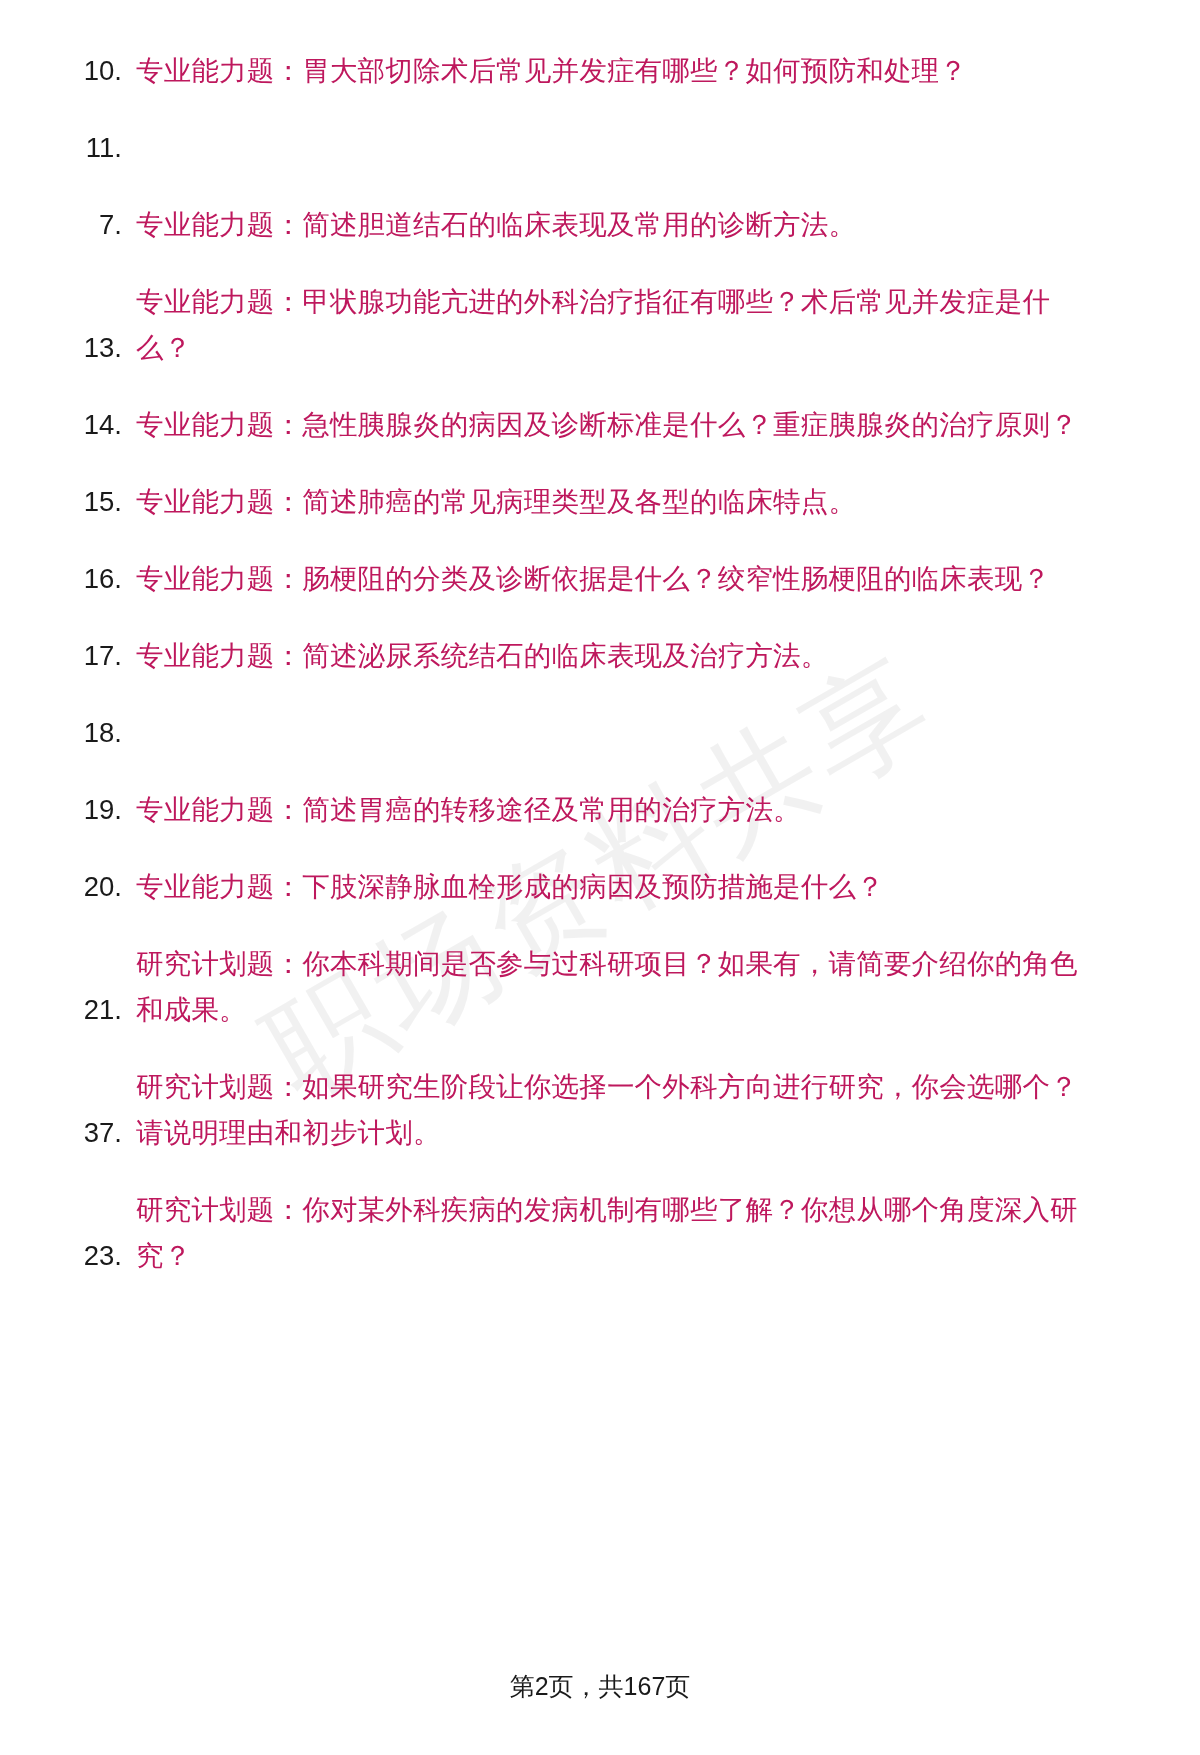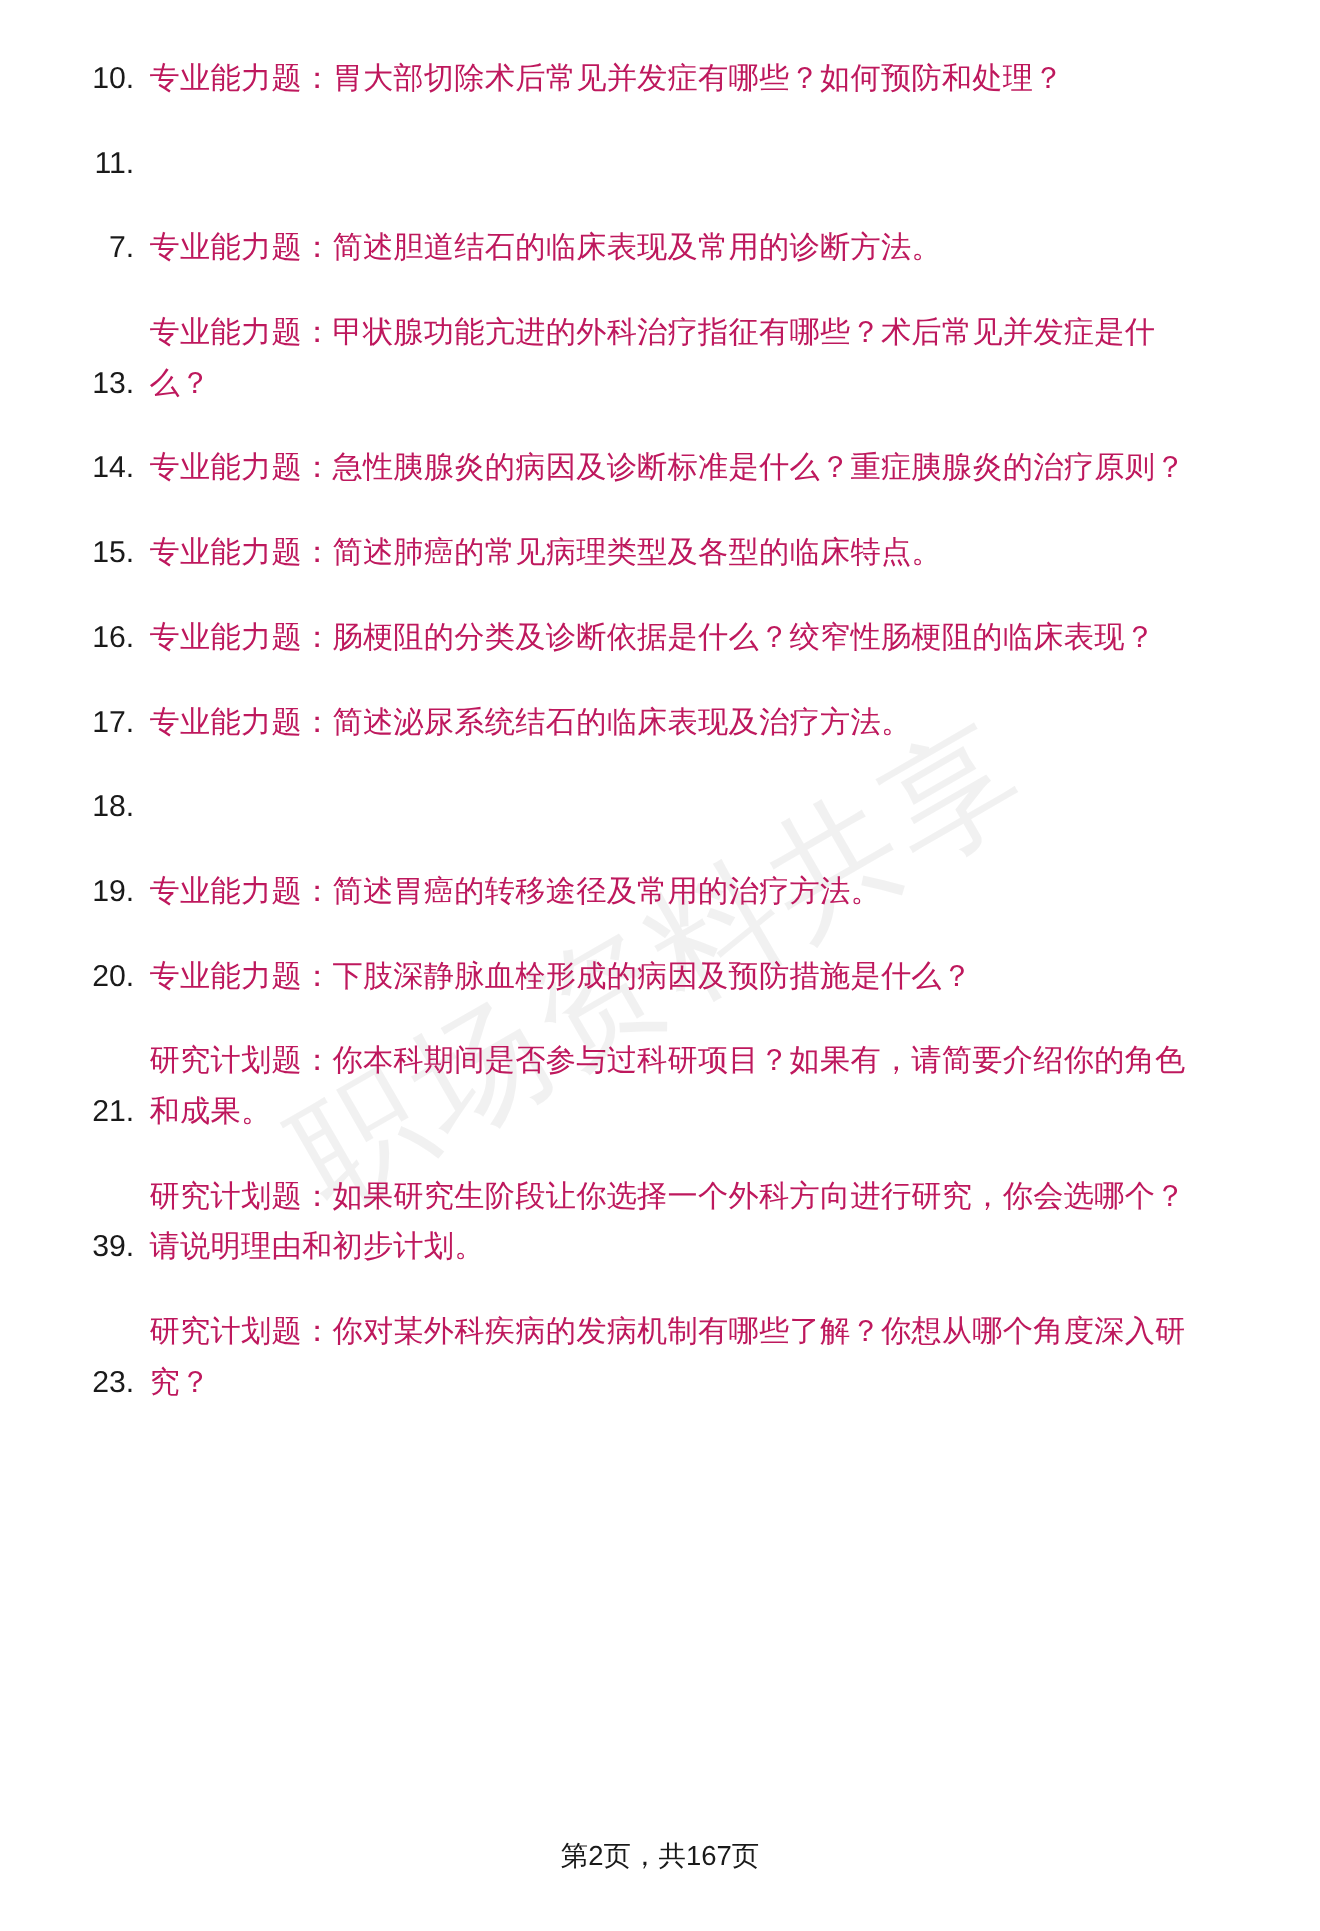--- a/index.html
+++ b/index.html
@@ -150,21 +150,21 @@
       <div class="qnum">20.</div>
       <div class="qbody"><span class="qlabel">专业能力题：</span><span>下肢深静脉血栓形成的病因及预防措施是什么？</span></div>
     </li>
 
     <li class="qitem">
       <div class="qnum">21.</div>
       <div class="qbody"><span class="qlabel">研究计划题：</span><span>你本科期间是否参与过科研项目？如果有，请简要介绍你的角色和成果。</span></div>
     </li>
 
     <li class="qitem">
-      <div class="qnum">39.</div>
+      <div class="qnum">37.</div>
       <div class="qbody"><span class="qlabel">研究计划题：</span><span>如果研究生阶段让你选择一个外科方向进行研究，你会选哪个？请说明理由和初步计划。</span></div>
     </li>
 
     <li class="qitem">
       <div class="qnum">23.</div>
       <div class="qbody"><span class="qlabel">研究计划题：</span><span>你对某外科疾病的发病机制有哪些了解？你想从哪个角度深入研究？</span></div>
     </li>
 
   </ol>
 

